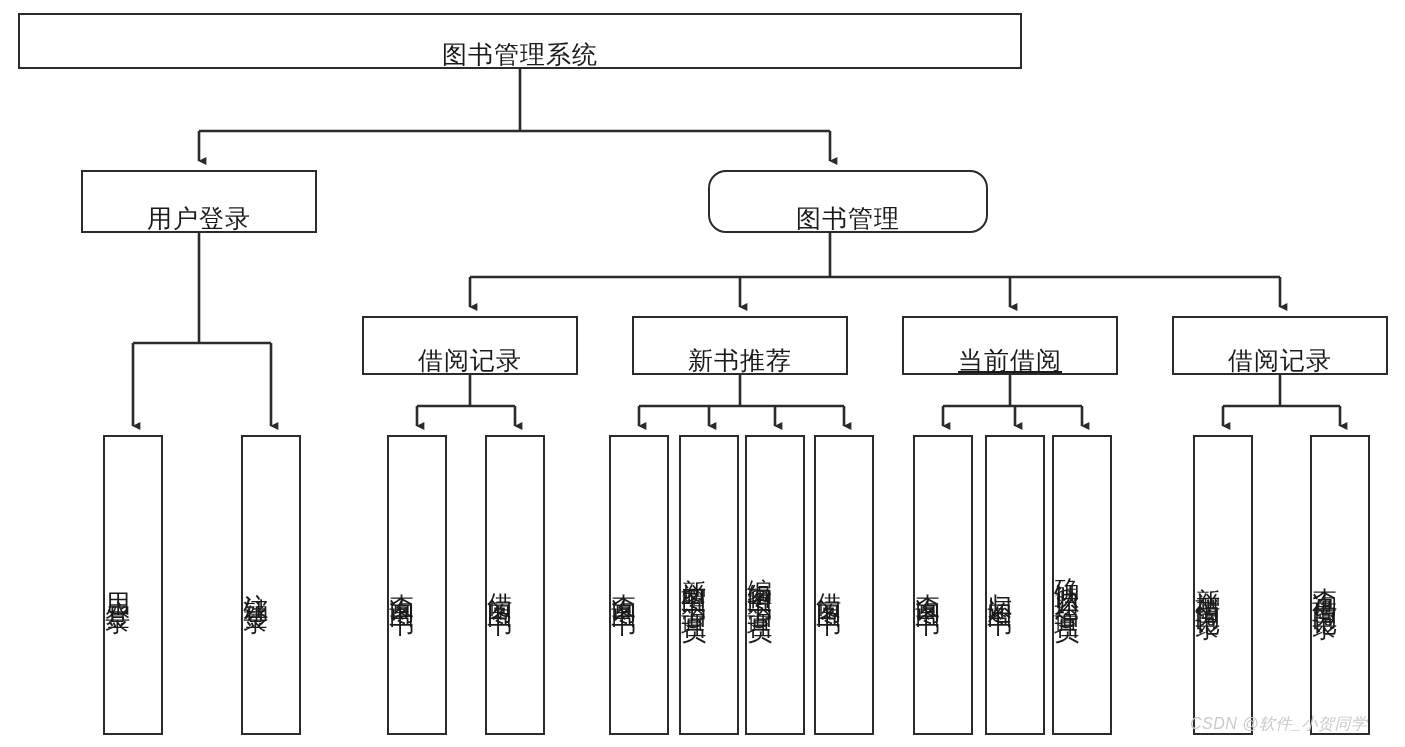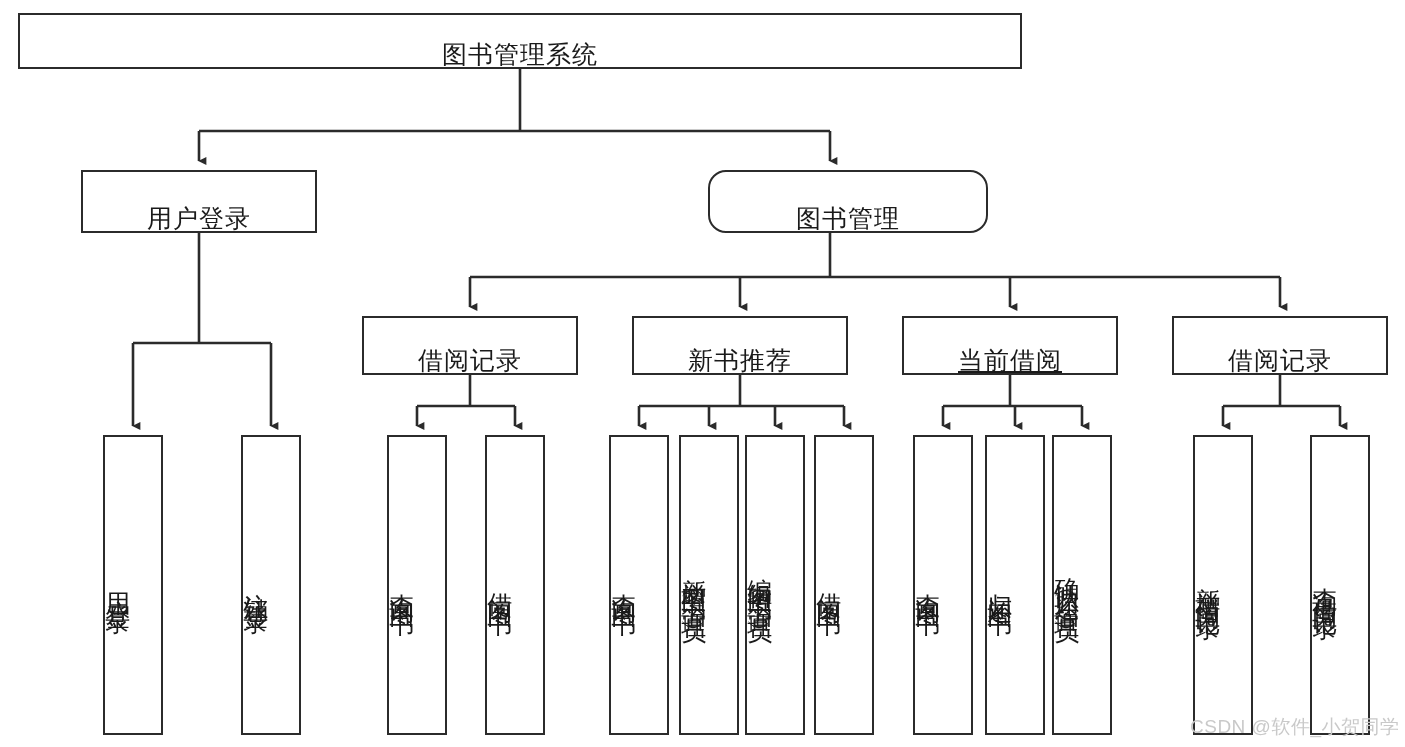--- a/index.html
+++ b/index.html
@@ -53,24 +53,25 @@
     line-height: 1.05;
     white-space: nowrap;
   }
   .node.vert .label {
     writing-mode: vertical-rl;
     text-orientation: upright;
   }
   #watermark {
     position: absolute;
     color: #c9c9c9;
-    font-size: 19px;
+    font-size: 16px;
     white-space: nowrap;
     letter-spacing: 0.5px;
     z-index: 5;
+    font-style: italic;
   }
 </style>
 </head>
 <body>
 
 <div id="diagram-root">
 
   <svg class="edges" viewBox="0 0 1405 747" xmlns="http://www.w3.org/2000/svg">
     <defs>
       <marker id="arrowhead" markerWidth="9" markerHeight="9" refX="4.5" refY="7.6" orient="auto" markerUnits="userSpaceOnUse">

